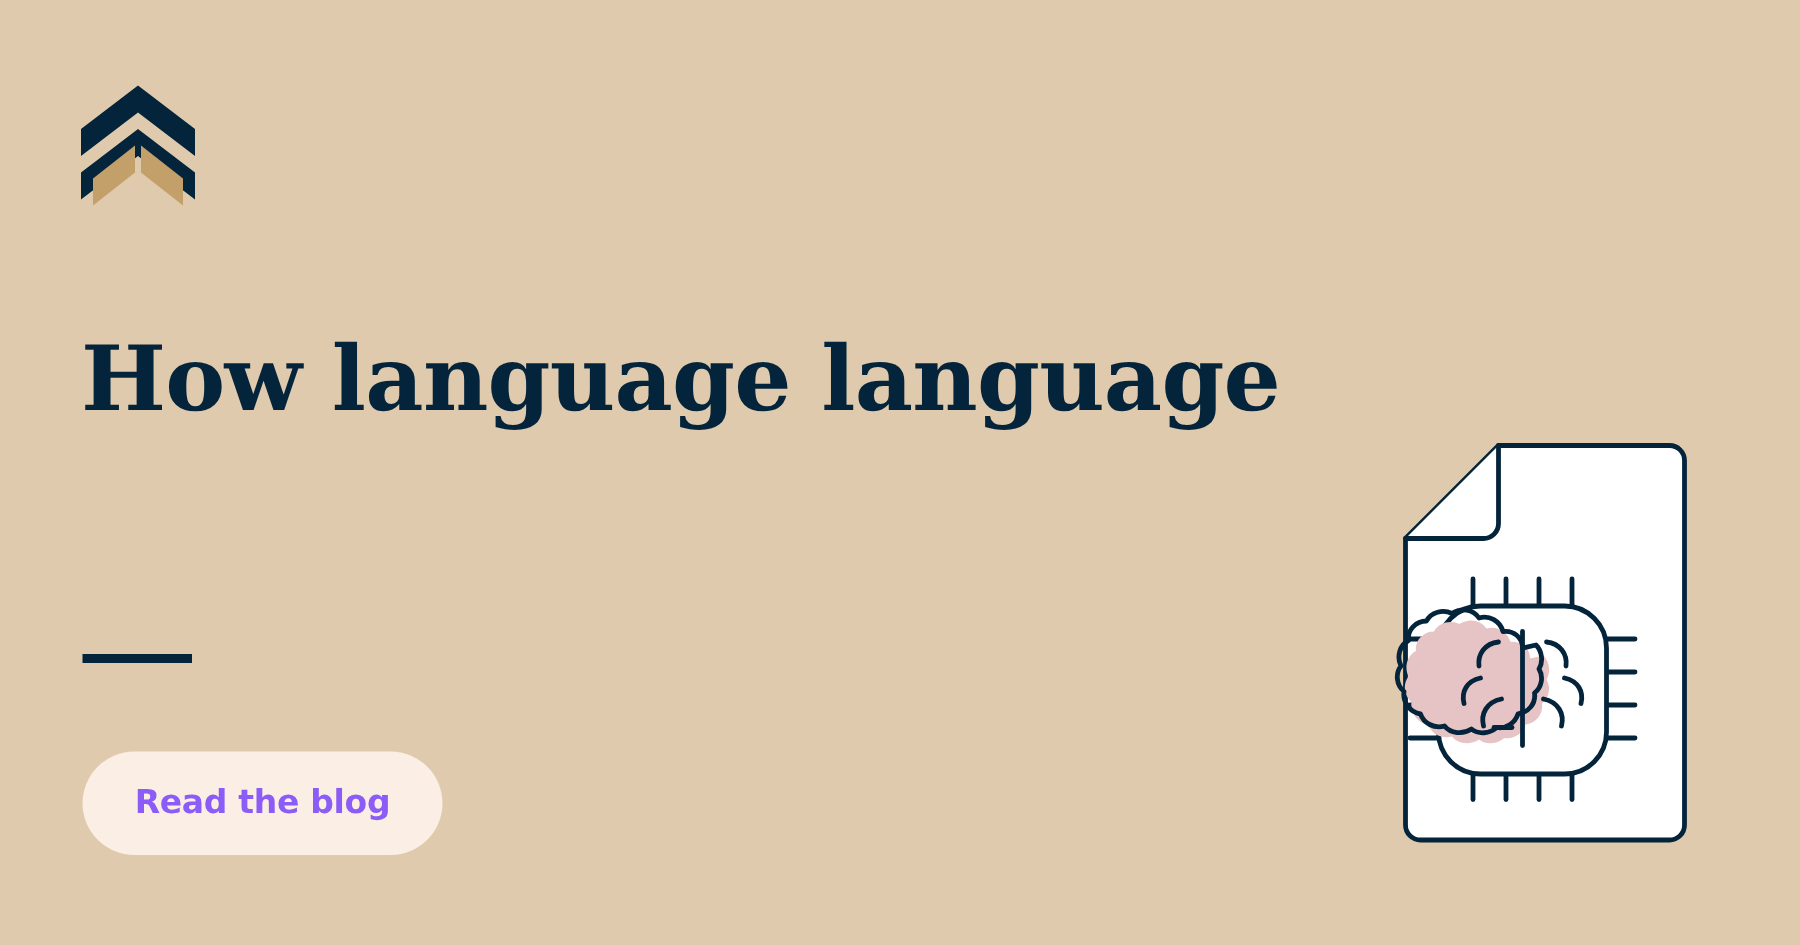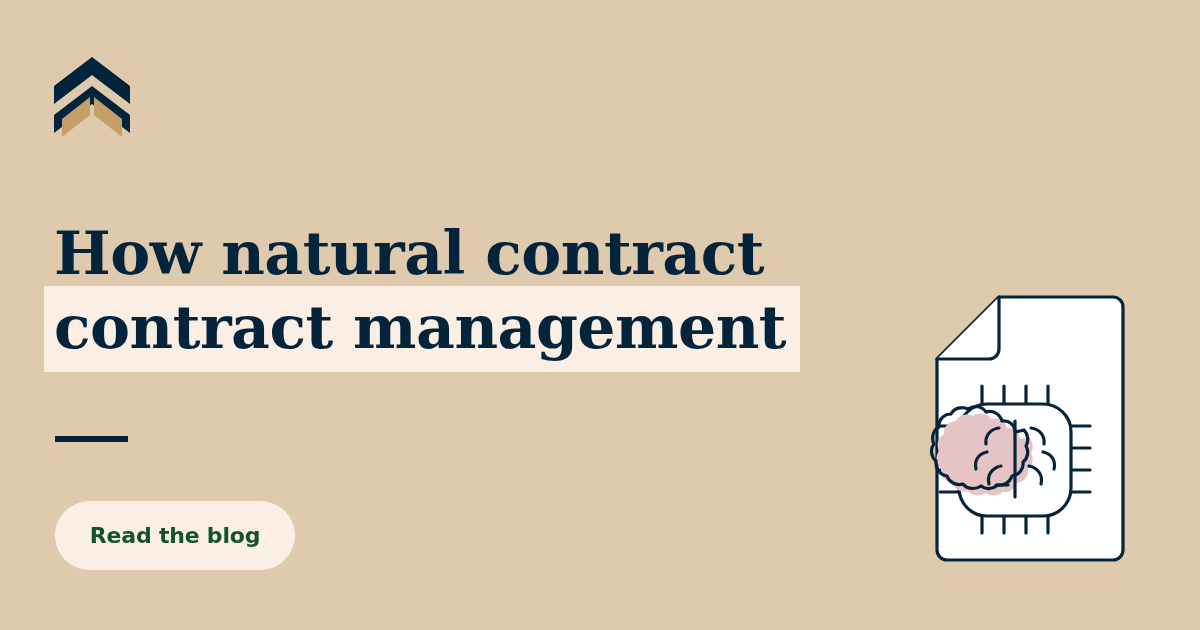--- a/index.html
+++ b/index.html
@@ -46,21 +46,21 @@
   
   .cta{
     position:absolute;left:55px;top:501px;
     width:240px;height:69px;border-radius:40px;
     background:#faeee5;border:none;
     display:flex;align-items:center;justify-content:center;
     cursor:pointer;padding:0;
   }
   .cta-label{
     font-family:"DejaVu Sans","Liberation Sans",sans-serif;
-    font-weight:700;font-size:22px;color:#14532d;
+    font-weight:700;font-size:22px;color:#8b5cf6;
     letter-spacing:-0.2px;
   }
 
   
   .illustration{position:absolute;left:915px;top:280px;width:230px;height:300px;}
   .illustration svg{display:block;width:230px;height:300px;}
 </style>
 </head>
 <body>
 
@@ -74,22 +74,21 @@
 
         <path d="M40 31 L78 60 L78 78 L40 49 L2 78 L2 60 Z" fill="#04243b"></path>
 
         <path d="M38 60 L10 82 L10 64 L38 42 Z" fill="#c3a06a"></path>
         <path d="M42 60 L70 82 L70 64 L42 42 Z" fill="#c3a06a"></path>
       </svg>
     </span>
   </div>
 
   <h1 class="headline">
-    <span class="line">How natural contract</span>
-    <span class="line"><span class="hl">contract management</span></span>
+    <span class="line">How language language</span>
   </h1>
 
   <div class="divider"></div>
 
   <button class="cta">
     <span class="cta-label">Read the blog</span>
   </button>
 
   <div class="illustration">
     <svg viewBox="0 0 230 300" xmlns="http://www.w3.org/2000/svg" aria-hidden="true">

